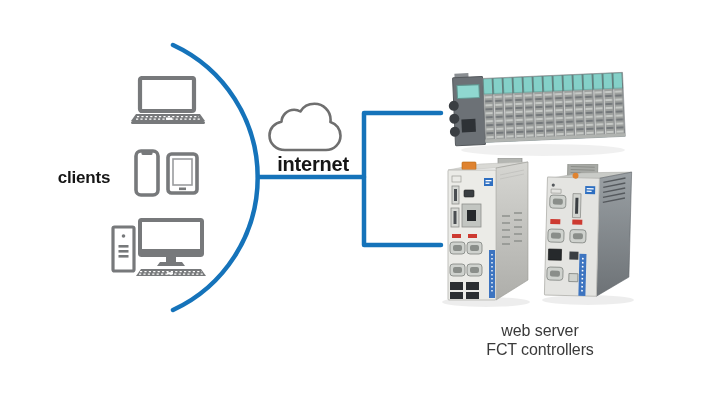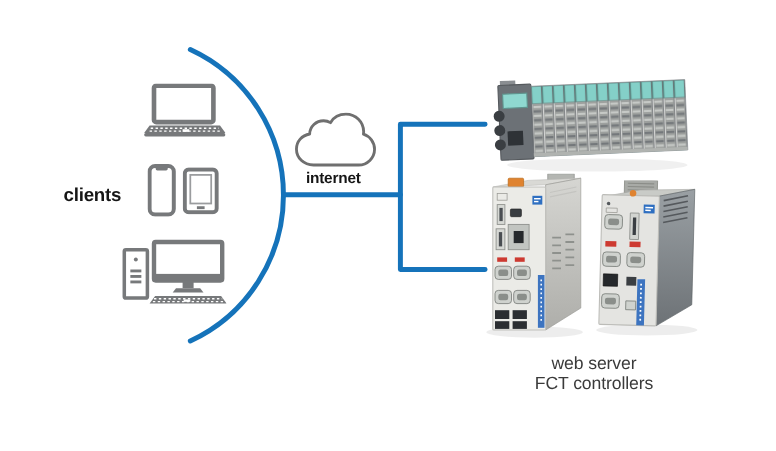--- a/index.html
+++ b/index.html
@@ -69,21 +69,21 @@
              C 4.5 26.5 9.5 21 16.5 19.8
              C 16.8 13 22.3 7.8 29.2 7.8
              C 31.5 7.8 33.6 8.4 35.4 9.5
              C 38.3 4.6 43.6 1.8 49.5 1.8
              C 58.4 1.8 65.6 8.9 65.6 17.8
              C 65.6 18.5 65.5 19.2 65.4 19.9
              C 71.3 21.8 75.5 27.2 75.5 33.7
              C 75.5 41.6 69 48 61 48 Z" fill="#ffffff" stroke="#6f6f6f" stroke-width="2.6" stroke-linejoin="round"></path>
   </svg>
 
-  <div class="lbl" style="left:261px;top:153px;width:84px;font-size:14px">internet</div>
+  <div class="lbl" style="left:271px;top:153px;width:84px;font-size:20px">internet</div>
 
   <svg class="abs" style="left:448px;top:64px" width="185" height="95" viewBox="0 0 185 95">
     <defs>
       <pattern id="slices" x="36" y="12" width="10" height="64" patternUnits="userSpaceOnUse">
         <rect x="0.5" y="0" width="9" height="16" fill="#84d0c8" stroke="#5d928c" stroke-width="1"></rect>
         <rect x="0.5" y="16" width="9" height="48" fill="#9da09e"></rect>
         <rect x="1.5" y="18" width="7" height="2" fill="#c6c9c6"></rect>
         <rect x="1.5" y="22" width="7" height="2" fill="#74787b"></rect>
         <rect x="1.5" y="26" width="7" height="2" fill="#c6c9c6"></rect>
         <rect x="1.5" y="30" width="7" height="2" fill="#74787b"></rect>

